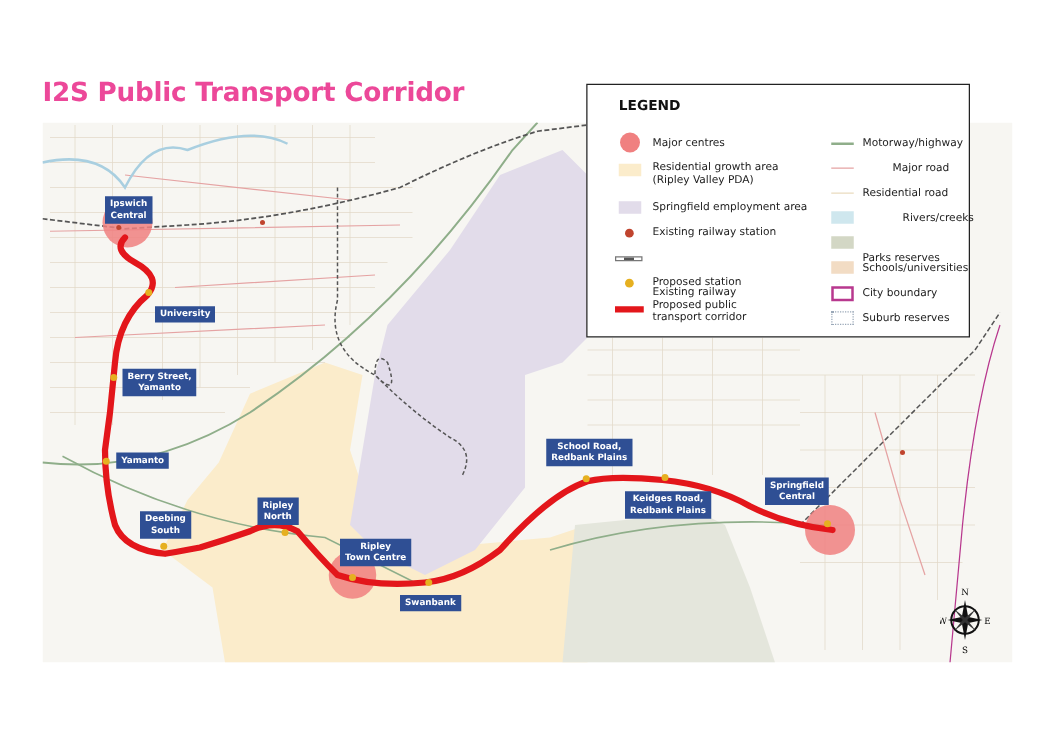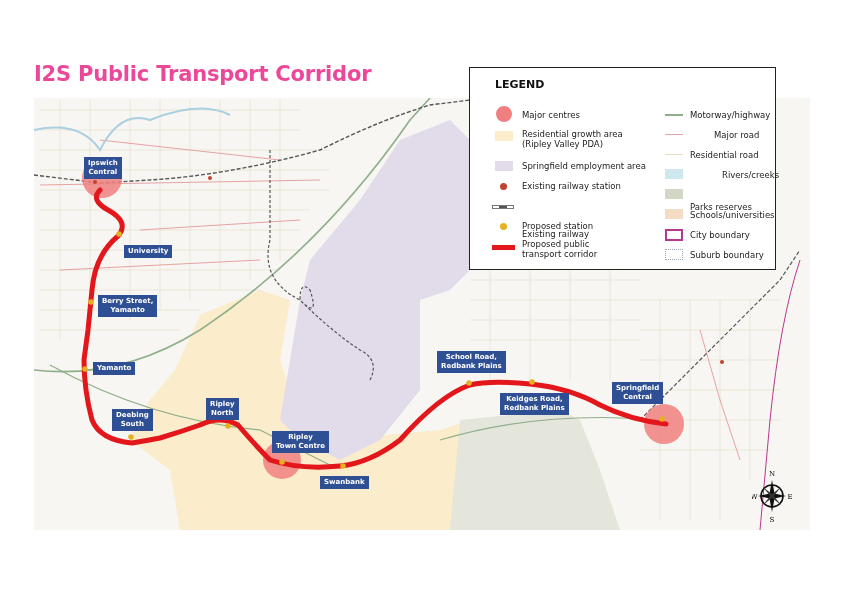--- a/index.html
+++ b/index.html
@@ -137,21 +137,21 @@
   <div class="lg-sw" style="left:195px;top:121px;width:18px;height:10px;background:#d3d7c5;"></div>
   <div class="lg-item" style="left:220px;top:122px;margin-top:12px;">Parks reserves</div>
 
   <div class="lg-sw" style="left:195px;top:141px;width:18px;height:10px;background:#f2dcc4;"></div>
   <div class="lg-item" style="left:220px;top:142px;">Schools/universities</div>
 
   <div class="lg-sw" style="left:195px;top:161px;width:14px;height:8px;border:2px solid #b8388e;"></div>
   <div class="lg-item" style="left:220px;top:162px;">City boundary</div>
 
   <div class="lg-sw" style="left:195px;top:181px;width:16px;height:9px;border:1px dotted #9aa8b8;"></div>
-  <div class="lg-item" style="left:220px;top:182px;">Suburb boundary</div>
+  <div class="lg-item" style="left:220px;top:182px;">Suburb reserves</div>
 </div>
 
 <svg class="compass" viewBox="0 0 40 56">
   <text x="20" y="8" font-size="7" text-anchor="middle" font-family="DejaVu Serif, serif">N</text>
   <text x="20" y="54" font-size="7" text-anchor="middle" font-family="DejaVu Serif, serif">S</text>
   <text x="2" y="31" font-size="7" text-anchor="middle" font-family="DejaVu Serif, serif">W</text>
   <text x="38" y="31" font-size="7" text-anchor="middle" font-family="DejaVu Serif, serif">E</text>
   <circle cx="20" cy="28" r="11" fill="none" stroke="#111" stroke-width="1.6"></circle>
   <path d="M20 12 L23 28 L20 44 L17 28 Z" fill="#111"></path>
   <path d="M6 28 L20 25 L34 28 L20 31 Z" fill="#111"></path>

